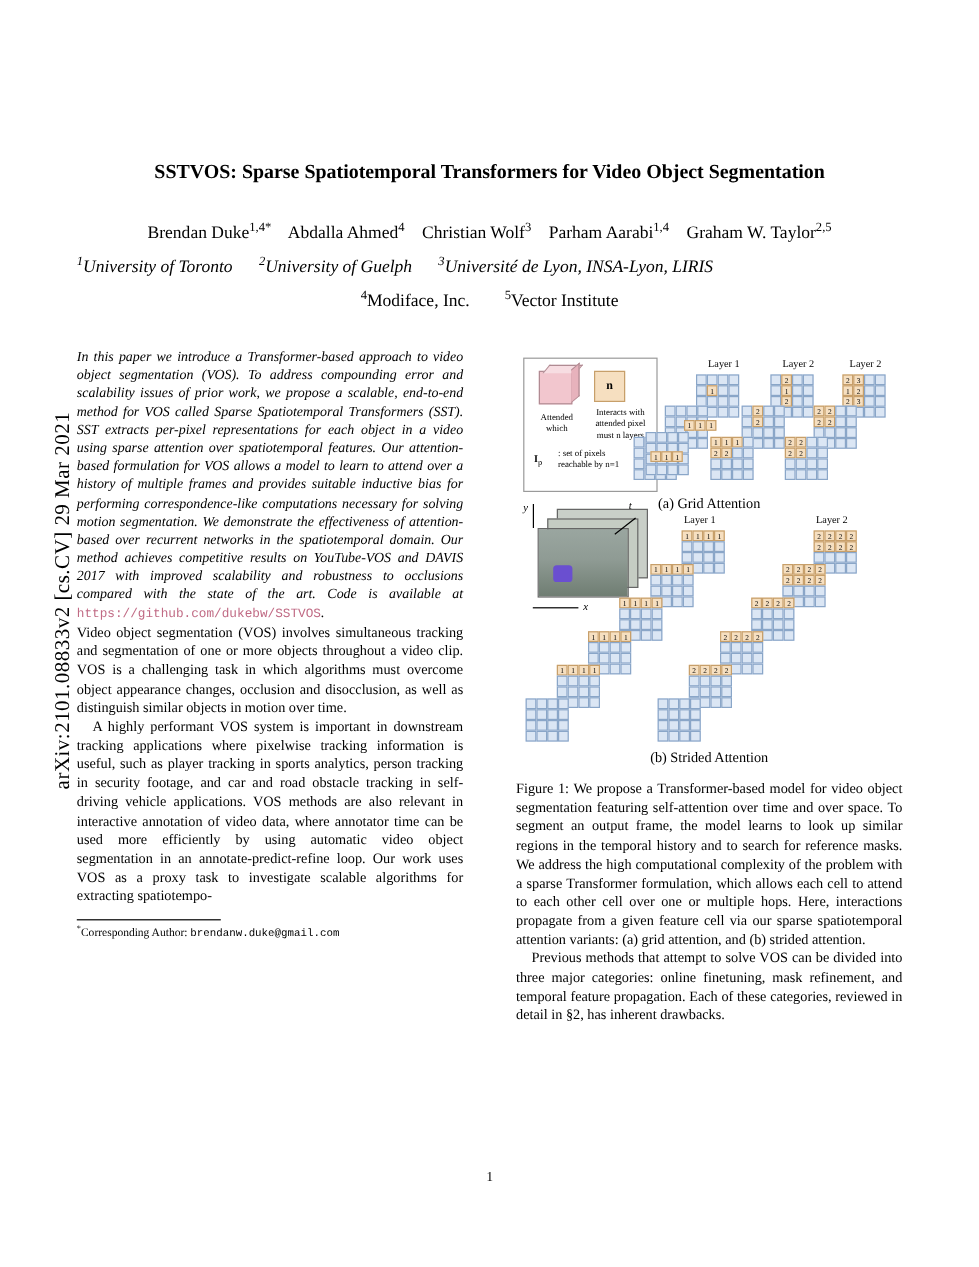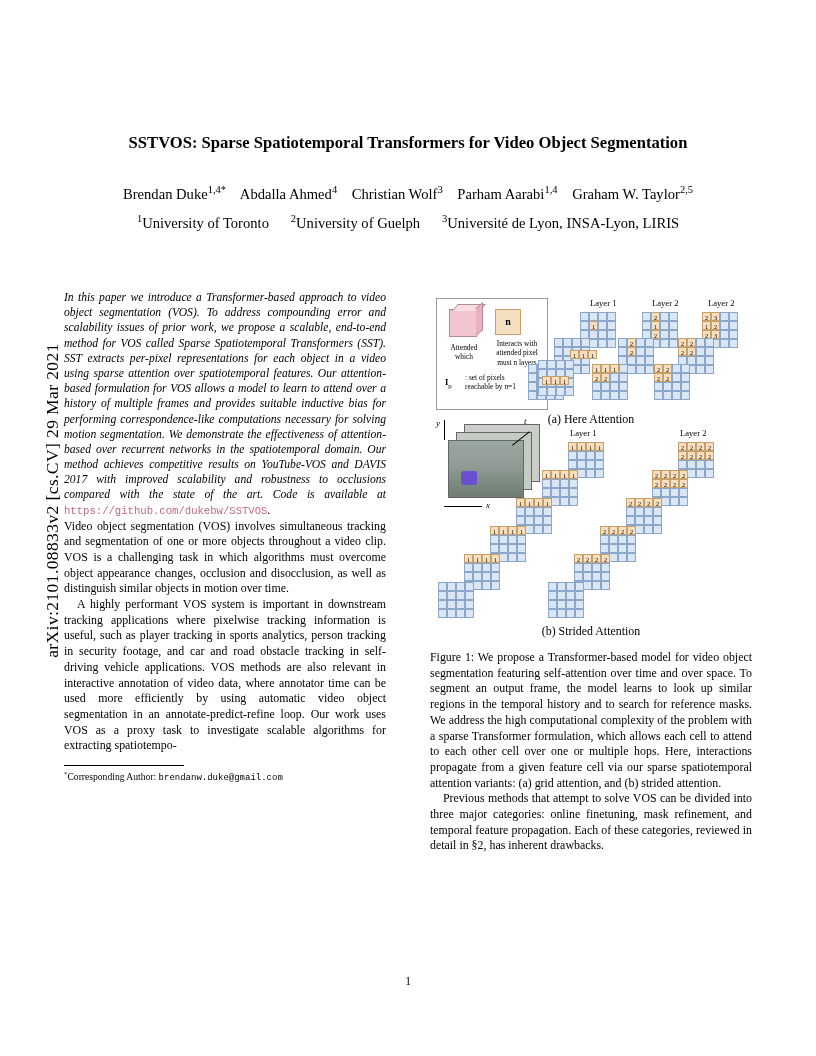--- a/index.html
+++ b/index.html
@@ -37,21 +37,21 @@
     font-weight:bold;
     font-family:"Liberation Serif", serif;
   }
 
   .authors {
     position:absolute; left:0; top:186px; width:688px;
     text-align:center; font-size:14.6px;
   }
   .affil1 {
     position:absolute; left:0; top:215px; width:688px;
-    text-align:center; font-size:14.6px;
+    text-align:left; font-size:14.6px;font-style:italic;
   }
   .affil2 {
     position:absolute; left:0; top:243px; width:688px;
     text-align:center; font-size:14.6px;
   }
   sup { font-size:0.72em; vertical-align:super; line-height:0; }
 
   
   .col-left {
     position:absolute; left:0; top:290px; width:322px;
@@ -199,20 +199,24 @@
       <span><span>Parham Aarabi</span><sup>1,4</sup></span>&nbsp;&nbsp;&nbsp;
       <span><span>Graham W. Taylor</span><sup>2,5</sup></span>
     </div>
 
     <div class="affil1">
       <span><sup>1</sup><span>University of Toronto</span></span>&nbsp;&nbsp;&nbsp;&nbsp;&nbsp;
       <span><sup>2</sup><span>University of Guelph</span></span>&nbsp;&nbsp;&nbsp;&nbsp;&nbsp;
       <span><sup>3</sup><span>Université de Lyon, INSA-Lyon, LIRIS</span></span>
     </div>
 
+    <div class="affil2">
+      <span><sup>4</sup><span>Modiface, Inc.</span></span>&nbsp;&nbsp;&nbsp;&nbsp;&nbsp;&nbsp;&nbsp;
+      <span><sup>5</sup><span>Vector Institute</span></span>
+    </div>
 
     <div class="col-left">
       <p class="abstract-body"><span>In this paper we introduce a Transformer-based approach to video object segmentation (VOS). To address compounding error and scalability issues of prior work, we propose a scalable, end-to-end method for VOS called Sparse Spatiotemporal Transformers (SST). SST extracts per-pixel representations for each object in a video using sparse attention over spatiotemporal features. Our attention-based formulation for VOS allows a model to learn to attend over a history of multiple frames and provides suitable inductive bias for performing correspondence-like computations necessary for solving motion segmentation. We demonstrate the effectiveness of attention-based over recurrent networks in the spatiotemporal domain. Our method achieves competitive results on YouTube-VOS and DAVIS 2017 with improved scalability and robustness to occlusions compared with the state of the art. Code is available at </span><a class="url" href="#">https://github.com/dukebw/SSTVOS</a><span>.</span></p>
 
       <p class="body">Video object segmentation (VOS) involves simultaneous tracking and segmentation of one or more objects throughout a video clip. VOS is a challenging task in which algorithms must overcome object appearance changes, occlusion and disocclusion, as well as distinguish similar objects in motion over time.</p>
       <p class="body">A highly performant VOS system is important in downstream tracking applications where pixelwise tracking information is useful, such as player tracking in sports analytics, person tracking in security footage, and car and road obstacle tracking in self-driving vehicle applications. VOS methods are also relevant in interactive annotation of video data, where annotator time can be used more efficiently by using automatic video object segmentation in an annotate-predict-refine loop. Our work uses VOS as a proxy task to investigate scalable algorithms for extracting spatiotempo-</p>
 
       <div class="footnote-rule"></div>
       <div class="footnote">
         <sup>*</sup><span>Corresponding Author: </span><span class="mono">brendanw.duke@gmail.com</span>
@@ -432,21 +436,21 @@
               <div class="cell" style="left: 9px; top: 18px;"></div>
               <div class="cell" style="left: 18px; top: 18px;"></div>
               <div class="cell" style="left: 27px; top: 18px;"></div>
               <div class="cell" style="left: 0px; top: 27px;"></div>
               <div class="cell" style="left: 9px; top: 27px;"></div>
               <div class="cell" style="left: 18px; top: 27px;"></div>
               <div class="cell" style="left: 27px; top: 27px;"></div>
             </div>
           </div>
 
-        <div class="subcap" style="position:absolute; left:0; top:118px; width:322px;">(a) Here Attention</div>
+        <div class="subcap" style="position:absolute; left:0; top:118px; width:322px;">(a) Grid Attention</div>
 
         <div class="video-stack">
           <div class="frame f1"></div>
           <div class="frame f2"></div>
           <div class="frame f3"></div>
           <div class="axis-line" style="left:10px; top:0px; width:1px; height:20px;"></div>
           <div class="axis-line" style="left:10px; top:86px; width:38px; height:1px;"></div>
           <div class="axis-lbl" style="left:2px; top:-2px;">y</div>
           <div class="axis-lbl" style="left:52px; top:80px;">x</div>
           <div class="axis-lbl" style="left:90px; top:-4px;">t</div>

